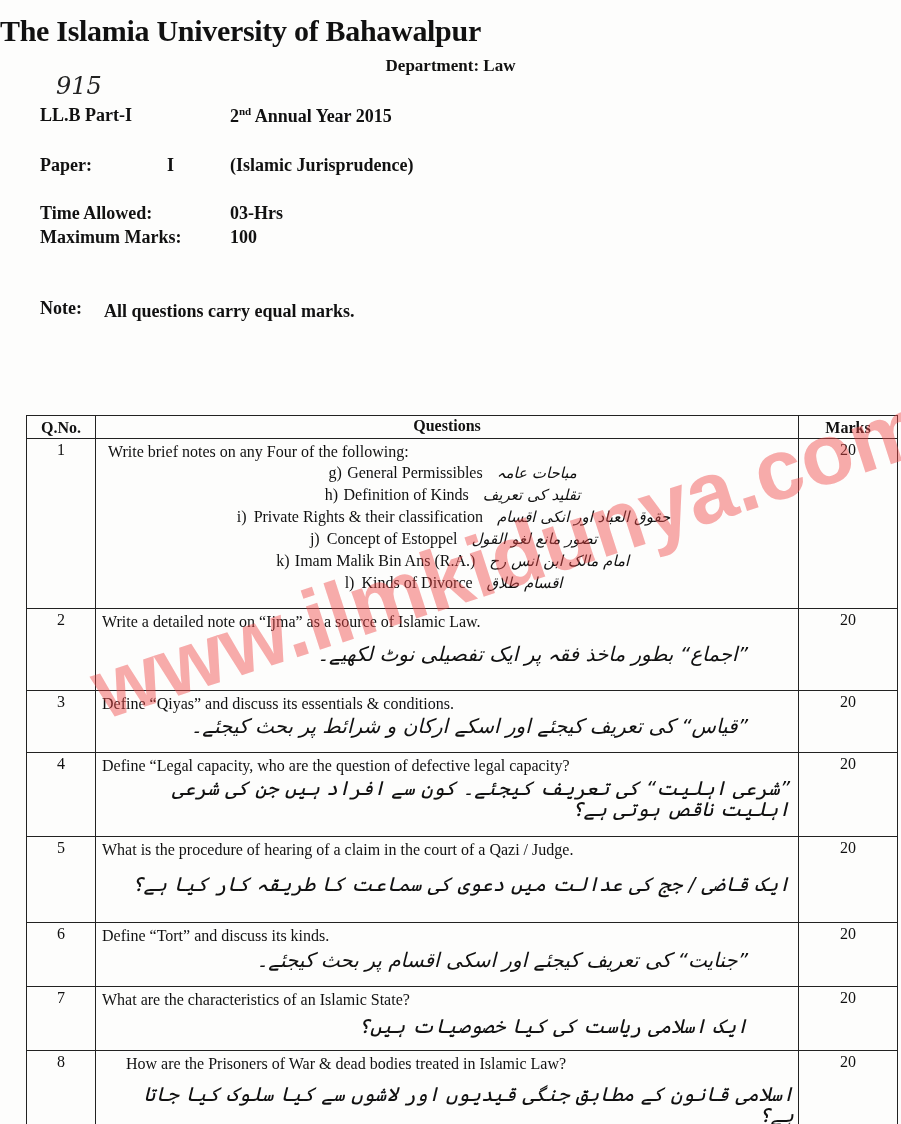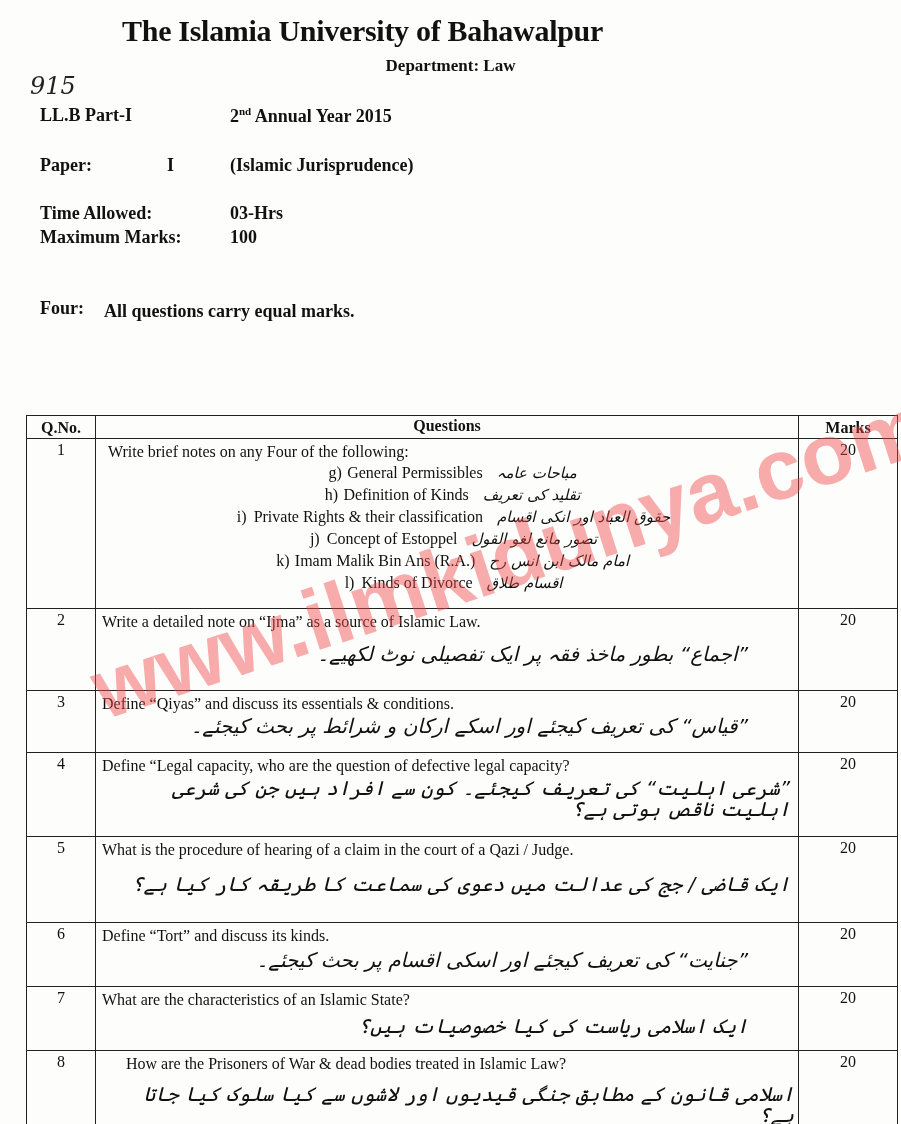--- a/index.html
+++ b/index.html
@@ -1,29 +1,29 @@
 <!DOCTYPE html>
 <html><head>
 <meta charset="utf-8">
 <style>
   html, body { margin:0; padding:0; }
   body {
     width:901px; height:1124px; background:#fdfdfc; position:relative; overflow:hidden;
     font-family:"Liberation Serif", "DejaVu Serif", serif; color:#111;
   }
   .title {
-    position:absolute; top:14px; left:0; width:725px; text-align:center;
+    position:absolute; top:14px; left:0; width:725px; text-align:left;
     font-size:30px; font-weight:bold; letter-spacing:-0.3px;
   }
   .subtitle {
     position:absolute; top:56px; left:0; width:901px; text-align:center;
     font-size:17px; font-weight:bold;
   }
   .handnote {
-    position:absolute; top:72px; left:30px; font-size:24px; font-style:italic;
+    position:absolute; top:72px; left:56px; font-size:24px; font-style:italic;
     font-family:"DejaVu Serif", serif; color:#222;
   }
   .meta { position:absolute; font-size:18px; font-weight:bold; }
   .note-label { position:absolute; top:298px; left:40px; font-size:18px; font-weight:bold; }
   .note-text { position:absolute; top:298px; left:104px; font-size:18px; font-weight:bold; line-height:26px; }
   table.q {
     position:absolute; top:415px; left:26px; width:872px;
     border-collapse:collapse; font-size:16px;
   }
   table.q td, table.q th { border:1.5px solid #222; vertical-align:top; padding:0; }
@@ -56,21 +56,21 @@
 
 <div class="meta" style="top:155px;left:40px;">Paper:</div>
 <div class="meta" style="top:155px;left:167px;">I</div>
 <div class="meta" style="top:155px;left:230px;">(Islamic Jurisprudence)</div>
 
 <div class="meta" style="top:203px;left:40px;">Time Allowed:</div>
 <div class="meta" style="top:203px;left:230px;text-align:right;">03-Hrs</div>
 <div class="meta" style="top:227px;left:40px;">Maximum Marks:</div>
 <div class="meta" style="top:227px;left:230px;">100</div>
 
-<div class="note-label">Four:</div>
+<div class="note-label">Note:</div>
 <div class="note-text">
   <div>All questions carry equal marks.</div>
 </div>
 
 <table class="q">
   <tbody>
       <tr>
     <th class="qno">Q.No.</th>
     <th>Questions</th>
     <th class="marks">Marks</th>

